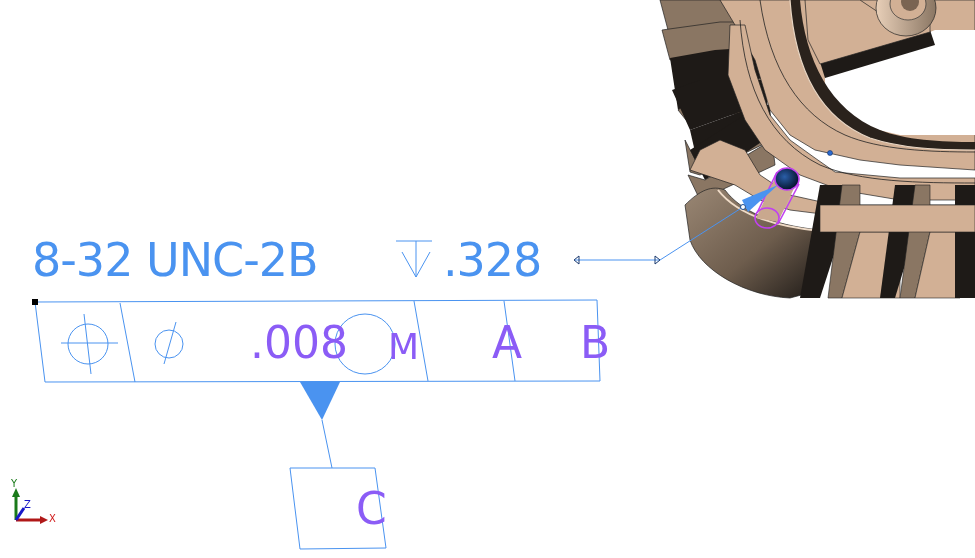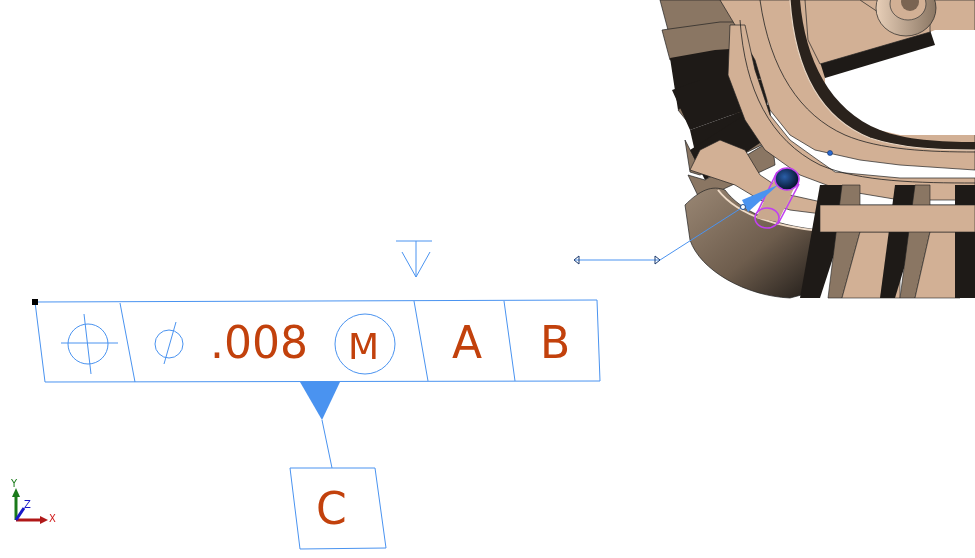--- a/index.html
+++ b/index.html
@@ -1,20 +1,20 @@
 <!DOCTYPE html>
 <html><head>
 <meta charset="utf-8">
 <style>
   html, body { margin:0; padding:0; background:#ffffff; }
   body { width:975px; height:558px; position:relative; overflow:hidden; font-family:"DejaVu Sans", sans-serif; }
   #viewport { position:absolute; left:0; top:0; width:975px; height:558px; }
   .callout-text { position:absolute; color:#4a93f0; font-family:"DejaVu Sans", sans-serif; white-space:nowrap; }
   #hole-callout { left:32px; top:230px; font-size:46px; letter-spacing:-1px; line-height:60px; }
-  .fcf-text { position:absolute; color:#c2410c; font-size:44px; line-height:50px; font-family:"DejaVu Sans", sans-serif; }
+  .fcf-text { position:absolute; color:#8b5cf6; font-size:44px; line-height:50px; font-family:"DejaVu Sans", sans-serif;margin-left:40px; }
 </style>
 </head>
 <body>
 
 <div id="viewport">
 
   <svg width="975" height="558" style="position:absolute;left:0;top:0" viewBox="0 0 975 558">
     <defs>
       <linearGradient id="cylGrad" x1="0" y1="0" x2="1" y2="1">
         <stop offset="0" stop-color="#9a8774"></stop>
@@ -137,20 +137,25 @@
 
     <g>
       <line x1="16" y1="520" x2="16" y2="495" stroke="#1a7a1a" stroke-width="3"></line>
       <polygon points="12,497 20,497 16,488" fill="#1a7a1a"></polygon>
       <line x1="16" y1="520" x2="42" y2="520" stroke="#b01818" stroke-width="3"></line>
       <polygon points="40,516 40,524 48,520" fill="#b01818"></polygon>
       <line x1="16" y1="520" x2="24" y2="508" stroke="#1818c8" stroke-width="3"></line>
     </g>
   </svg>
 
+  <div id="hole-callout" class="callout-text">
+    <span>8-32 UNC-2B</span>
+    <span style="display:inline-block;width:98px"></span>
+    <span>.328</span>
+  </div>
 
   <div class="fcf-text" style="left:210px;top:318px;">.008</div>
   <div class="fcf-text" style="left:348px;top:322px;font-size:36px;">M</div>
   <div class="fcf-text" style="left:452px;top:318px;">A</div>
   <div class="fcf-text" style="left:540px;top:318px;">B</div>
   <div class="fcf-text" style="left:316px;top:484px;">C</div>
 
   <div style="position:absolute;left:11px;top:478px;font-size:10px;color:#1a7a1a;">Y</div>
   <div style="position:absolute;left:24px;top:499px;font-size:10px;color:#1818c8;">Z</div>
   <div style="position:absolute;left:49px;top:513px;font-size:10px;color:#d01818;">X</div>

